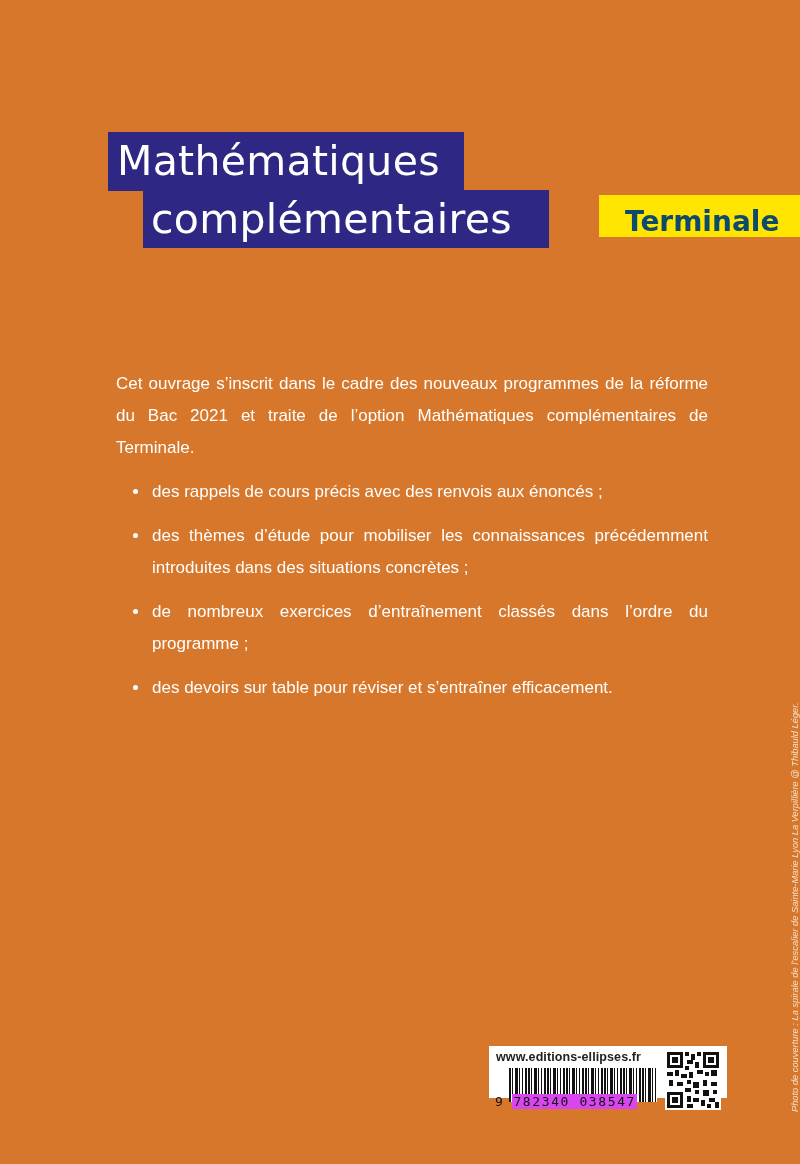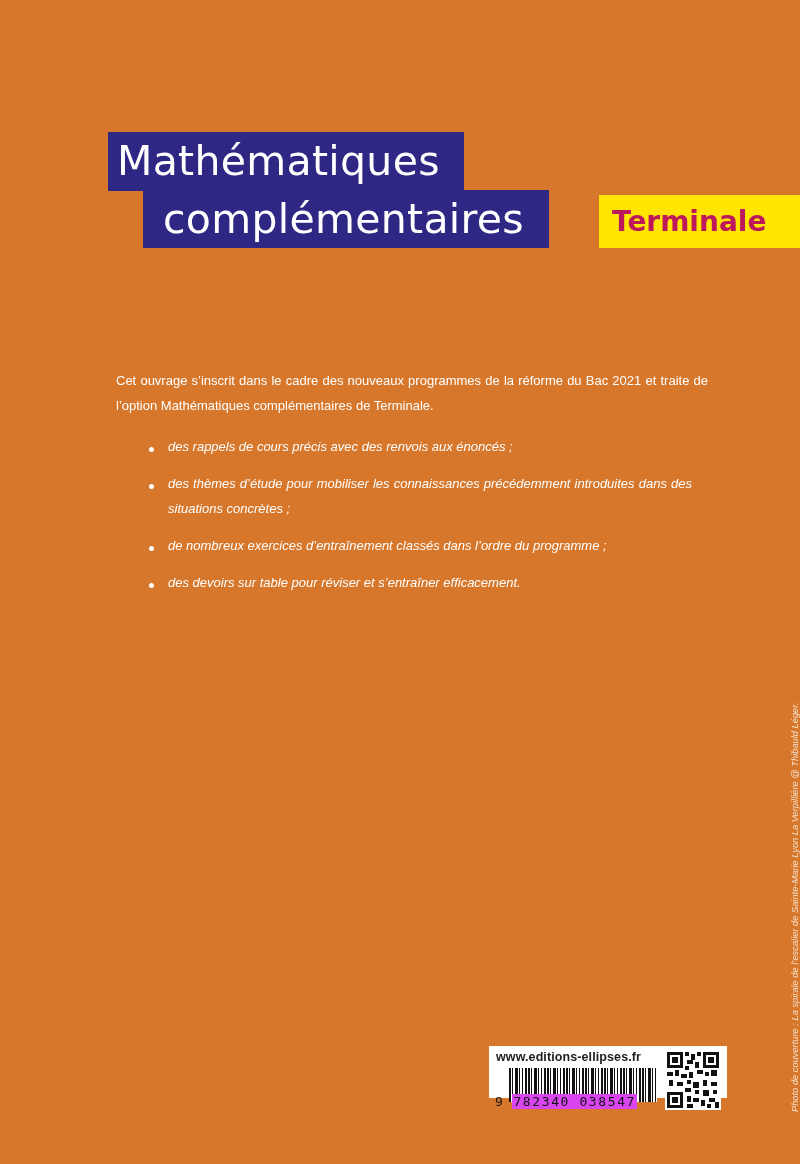--- a/index.html
+++ b/index.html
@@ -15,35 +15,35 @@
     color: #ffffff;
     font-family: "DejaVu Sans", sans-serif;
     font-weight: normal;
     font-size: 41px;
     line-height: 58px;
     letter-spacing: 0.3px;
     white-space: nowrap;
     box-sizing: border-box;
   }
   #title-1 { left: 108px; top: 132px; width: 356px; height: 59px; padding-left: 9px; }
-  #title-2 { left: 143px; top: 190px; width: 406px; height: 58px; padding-left: 20px; }
+  #title-2 { left: 143px; top: 190px; width: 406px; height: 58px; padding-left: 8px; }
   #level {
-    position: absolute; left: 599px; top: 195px; width: 201px; height: 53px;
-    background: #ffe500; color: #be185d;
+    position: absolute; left: 599px; top: 195px; width: 201px; height: 42px;
+    background: #ffe500; color: #0c4a6e;
     font-weight: bold; font-size: 28px; line-height: 53px;
-    box-sizing: border-box; padding-left: 13px;
+    box-sizing: border-box; padding-left: 26px;
   }
   .body-text {
     position: absolute; left: 116px; top: 368px; width: 592px;
     color: #ffffff;
     font-family: "Liberation Sans", sans-serif;
-    font-size: 13px; line-height: 25px;
+    font-size: 17px; line-height: 32px;
   }
   .body-text p { margin: 0 0 12px 0; }
-  .body-text ul { list-style: none; margin: 16px; padding: 0; font-style: italic; }
+  .body-text ul { list-style: none; margin: 0; padding: 0; }
   .body-text li { position: relative; padding-left: 36px; margin-bottom: 12px; text-align: justify; }
   .body-text li .bullet {
     position: absolute; left: 17px; top: 13px;
     width: 5px; height: 5px; border-radius: 50%; background: #ffffff;
   }
   .barcode-panel {
     position: absolute; left: 489px; top: 1046px; width: 238px; height: 52px;
     background: #ffffff;
   }
   .site {

